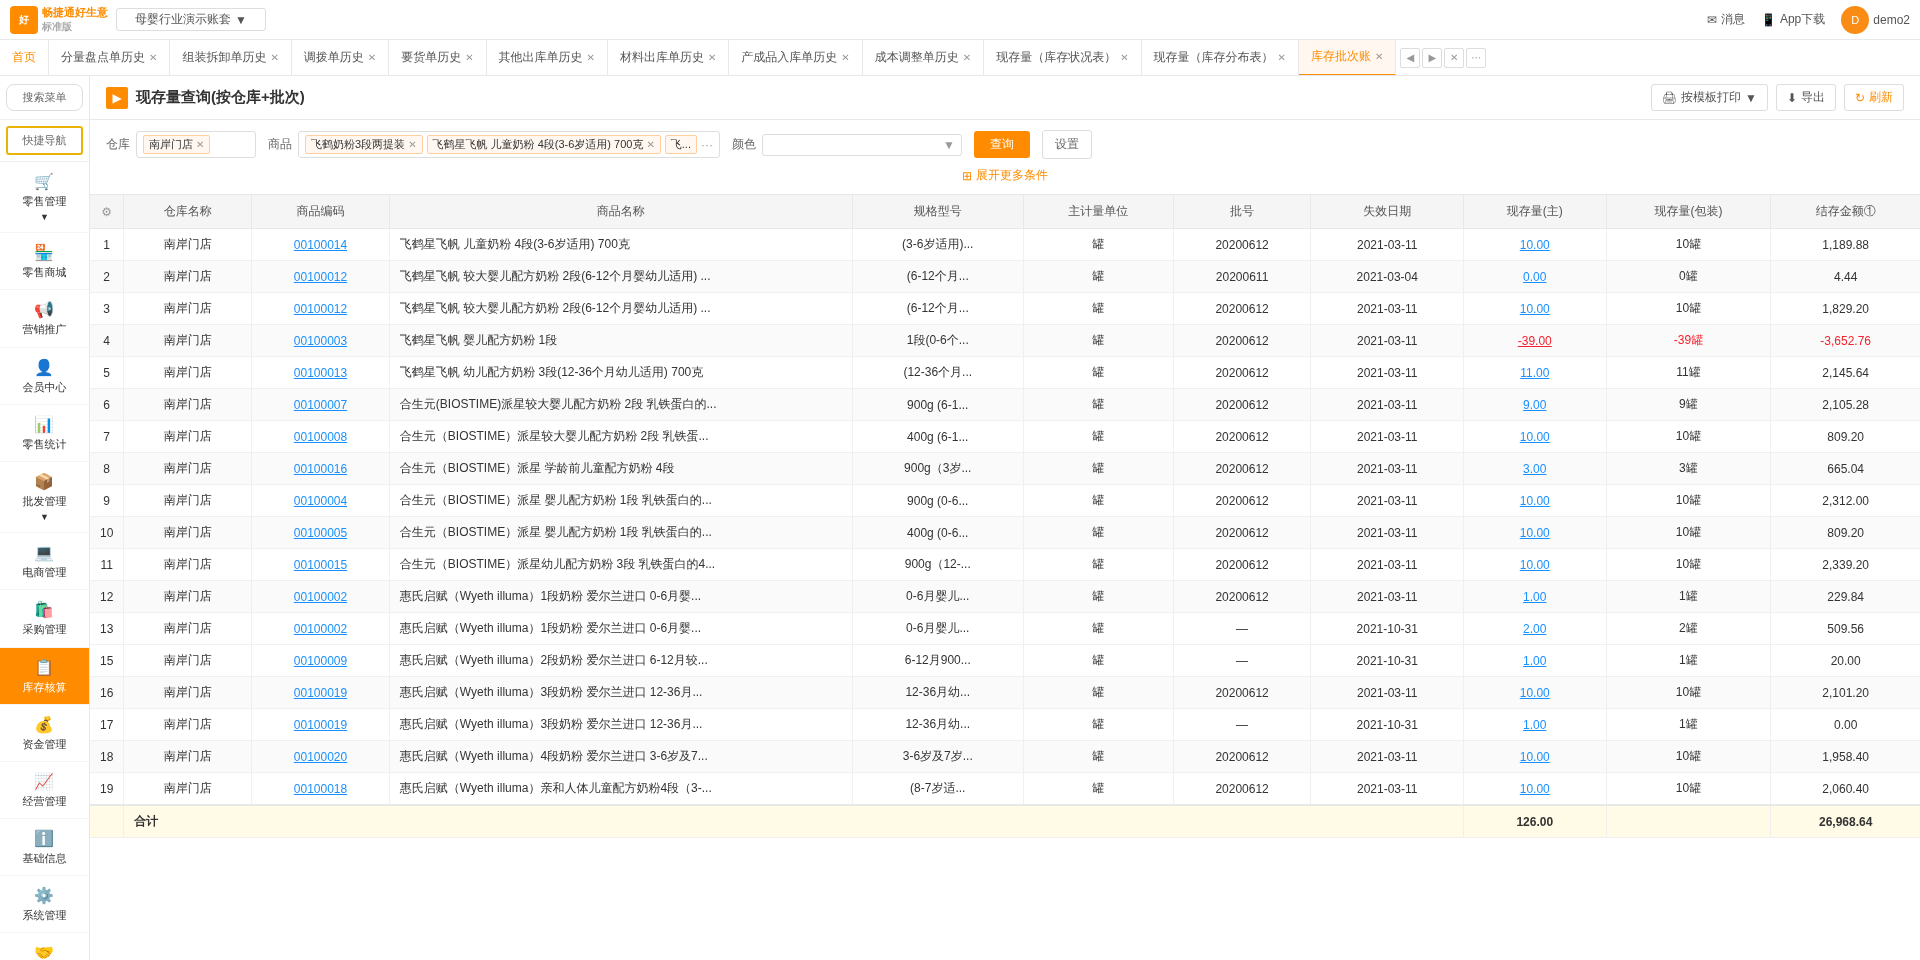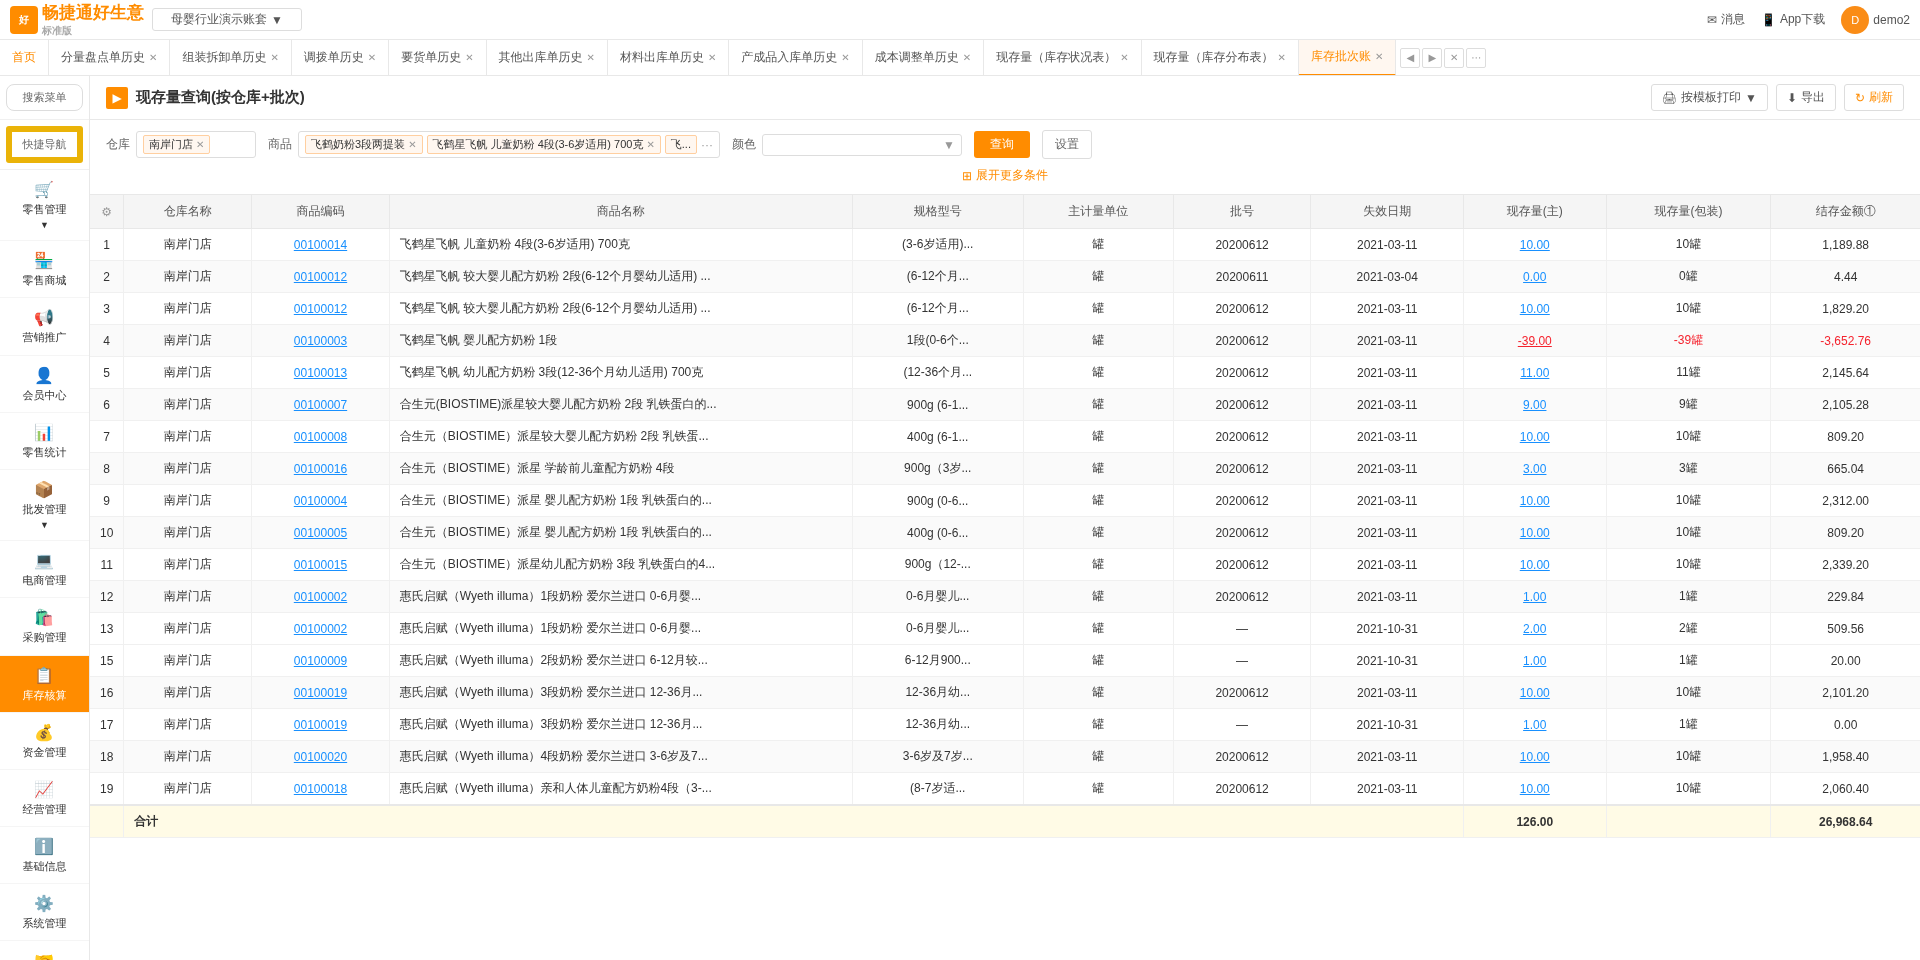--- a/index.html
+++ b/index.html
@@ -25,21 +25,21 @@
     .nav-arrow { width: 20px; height: 20px; display: flex; align-items: center; justify-content: center; cursor: pointer; color: #999; border: 1px solid #ddd; border-radius: 2px; font-size: 10px; }
 
     
     .main-layout { display: flex; height: calc(960px - 76px); }
 
     
     .sidebar { width: 90px; background: #fff; border-right: 1px solid #e8e8e8; display: flex; flex-direction: column; }
     .sidebar-search { padding: 8px 6px; border-bottom: 1px solid #f0f0f0; }
     .sidebar-search-btn { width: 100%; padding: 5px 0; background: #fff; border: 1px solid #ddd; border-radius: 8px; color: #666; font-size: 11px; cursor: pointer; text-align: center; }
     .sidebar-nav-btn { padding: 6px; border-bottom: 1px solid #f0f0f0; }
-    .sidebar-nav-btn-inner { width: 100%; padding: 5px 0; background: #fff; border: 6px solid #eab308; border-radius: 3px; color: #666; font-size: 11px; cursor: pointer; text-align: center; }
+    .sidebar-nav-btn-inner { width: 100%; padding: 5px 0; background: #fff; border: 2px solid #eab308; border-radius: 3px; color: #666; font-size: 11px; cursor: pointer; text-align: center; }
     .sidebar-item { display: flex; flex-direction: column; align-items: center; padding: 10px 6px; cursor: pointer; border-bottom: 1px solid #f5f5f5; gap: 4px; }
     .sidebar-item.active { background: #ff8c00; color: white; }
     .sidebar-item .s-icon { font-size: 16px; }
     .sidebar-item .s-label { font-size: 11px; text-align: center; line-height: 1.2; }
     .sidebar-item .s-arrow { font-size: 9px; }
 
     
     .content { flex: 1; display: flex; flex-direction: column; overflow: hidden; }
 
     
@@ -79,21 +79,21 @@
     .col-icon { width: 30px; }
   </style>
 </head>
 <body>
 
 <div class="top-bar">
   <div class="top-bar-left">
     <div class="logo-area">
       <div class="logo-icon">好</div>
       <div>
-        <div style="font-size:17px;color:#ff8c00;font-weight:bold;">畅捷通好生意</div>
+        <div style="font-size:11px;color:#ff8c00;font-weight:bold;">畅捷通好生意</div>
         <div style="font-size:10px;color:#aaa;">标准版</div>
       </div>
     </div>
     <div class="warehouse-select">
       <span>母婴行业演示账套</span>
       <span>▼</span>
     </div>
   </div>
   <div class="top-bar-right">
     <div class="top-btn">

